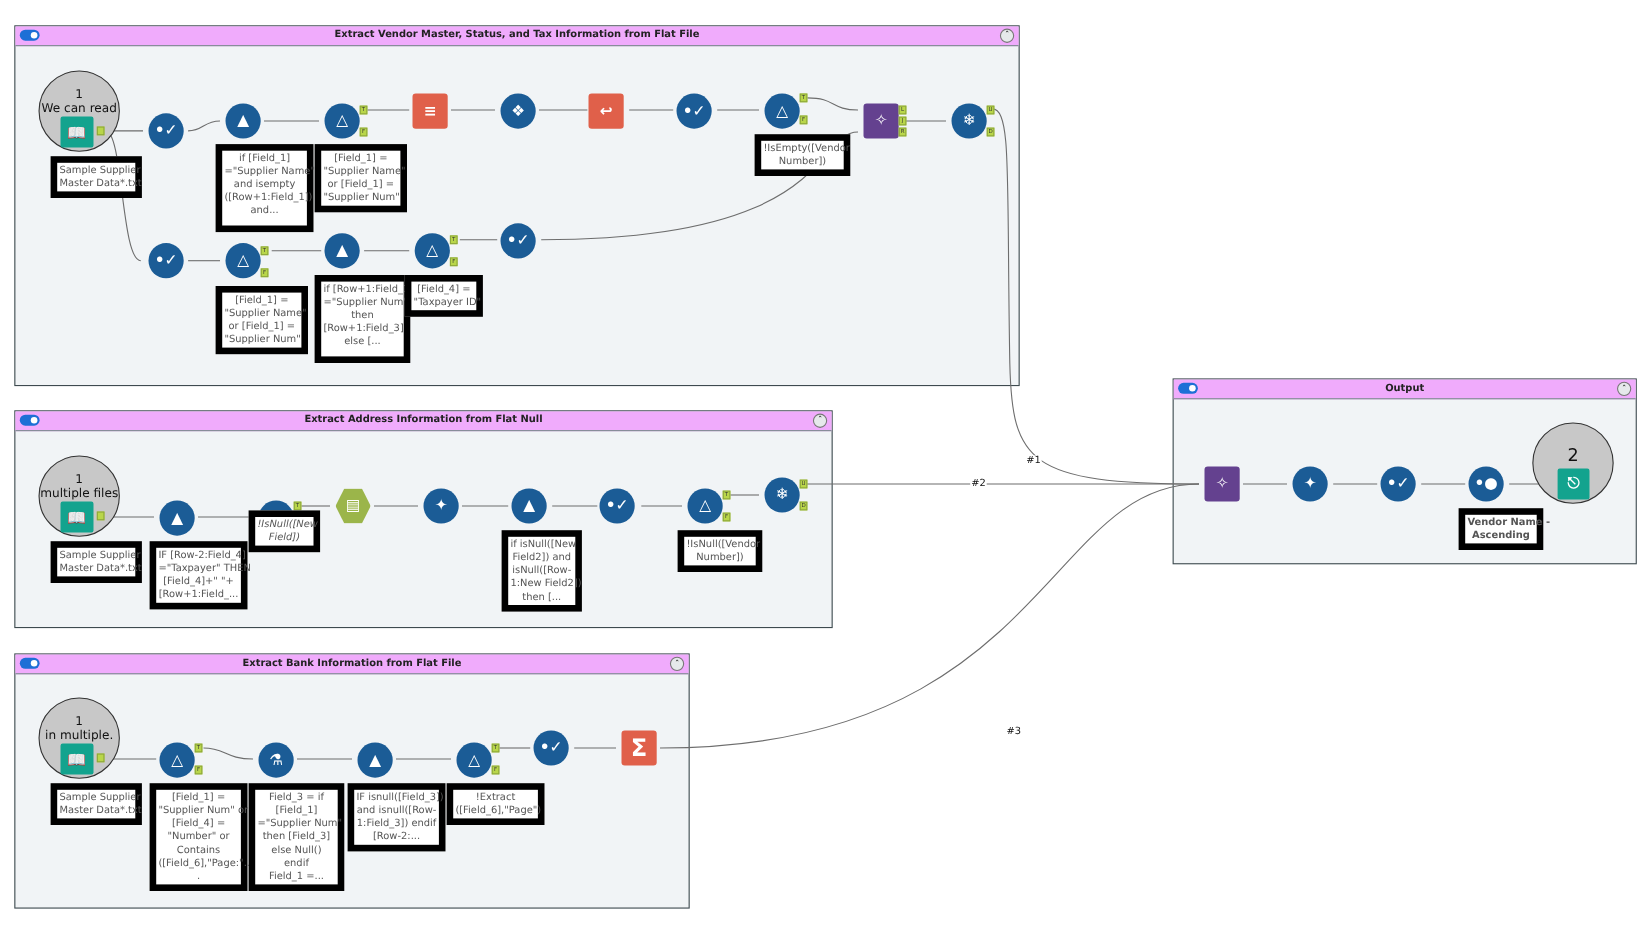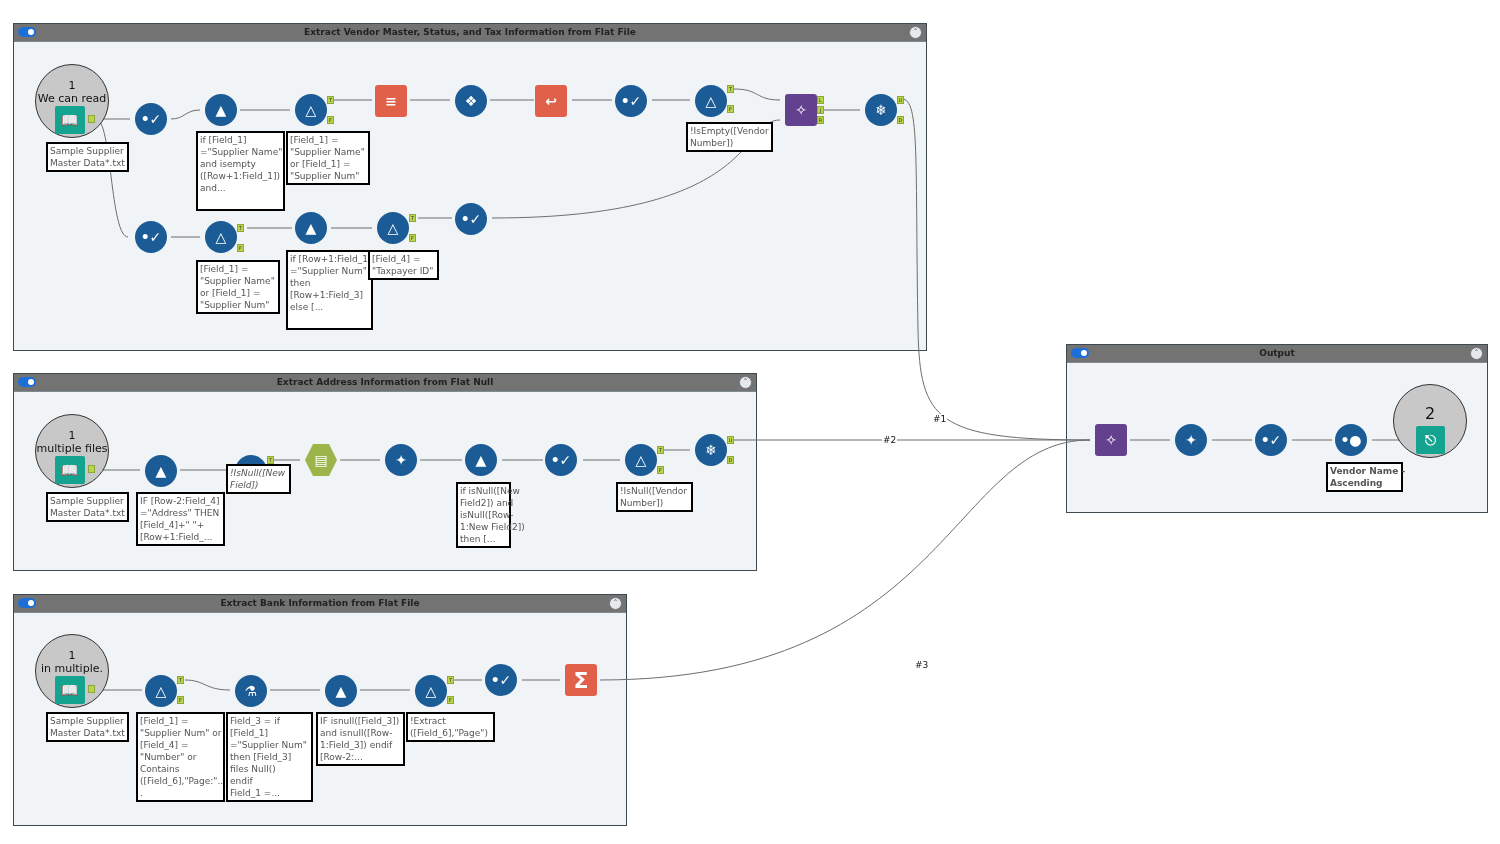--- a/index.html
+++ b/index.html
@@ -1,33 +1,33 @@
 <!DOCTYPE html>
 <html><head>
 <meta charset="utf-8">
 <style>
   html, body { margin:0; padding:0; }
   body { width:1500px; height:844px; background:#ffffff; position:relative; overflow:hidden;
          font-family:"DejaVu Sans", sans-serif; }
   .container { position:absolute; background:#f1f4f6; border:1px solid #3e4a4f; box-sizing:border-box; }
   .container-header { position:absolute; left:0; top:0; right:0; height:17px; border-bottom:1px solid #7d8a8f;
-         background:#737373; font-size:9px; font-weight:bold; color:#222; text-align:center; line-height:17px; }
+         background:#f0abfc; font-size:9px; font-weight:bold; color:#222; text-align:center; line-height:17px; }
   .toggle { position:absolute; left:4px; top:3px; width:18px; height:10px; border-radius:6px; background:#1d6fd6; }
   .toggle::after { content:""; position:absolute; right:2px; top:2px; width:6px; height:6px; border-radius:50%; background:#fff; }
   .collapse { position:absolute; right:4px; top:2px; width:11px; height:11px; border-radius:50%; border:1px solid #777;
          background:#e6e9eb; font-size:7px; line-height:11px; text-align:center; color:#333; }
   svg#wires { position:absolute; left:0; top:0; width:1500px; height:844px; pointer-events:none; }
   .tool { position:absolute; width:32px; height:32px; box-sizing:border-box; display:flex; align-items:center; justify-content:center; color:#fff; font-size:14px; font-weight:bold; }
   .tool.circle { border-radius:50%; background:#1b5c96; }
   .tool.red { background:#e0604a; border-radius:3px; }
   .tool.purple { background:#64418f; border-radius:3px; }
   .tool.green { background:#9bb54a; clip-path:polygon(25% 0,75% 0,100% 50%,75% 100%,25% 100%,0 50%); }
   .tool.teal { background:#13a38e; border-radius:2px; }
   .anchor { position:absolute; width:7px; height:8px; background:#b9d64a; border:1px solid #8da73a; box-sizing:border-box; font-size:5px; line-height:6px; text-align:center; color:#333; }
-  .note { position:absolute; background:#fff; border:2px solid #000000; font-size:9px; line-height:12px; color:#555; padding:1px 2px; box-sizing:border-box; white-space:pre; font-family:"DejaVu Sans", sans-serif; }
+  .note { position:absolute; background:#fff; border:6px solid #000000; font-size:9px; line-height:12px; color:#555; padding:1px 2px; box-sizing:border-box; white-space:pre; font-family:"DejaVu Sans", sans-serif;text-align:center; }
   .comment { position:absolute; border-radius:50%; background:#c8c8c8; border:1px solid #333; box-sizing:border-box; text-align:center; font-size:11px; color:#111; padding-top:14px; line-height:13px; }
   .wire-label { position:absolute; font-size:9px; color:#111; background:#fff; padding:0 1px; }
 </style>
 </head>
 <body>
 
 <div class="container" style="left:13px;top:23px;width:914px;height:328px;">
   <div class="container-header">
     <span class="toggle"></span>
     <span>Extract Vendor Master, Status, and Tax Information from Flat File</span>
@@ -216,40 +216,40 @@
 <div class="tool teal" style="left:55px;top:456px;width:30px;height:28px;">
     <span>📖</span>
   </div>
 <span class="anchor" style="left:88px;top:465px;"></span>
 <div class="note" style="left:46px;top:492px;width:83px;">Sample Supplier
 Master Data*.txt</div>
 <div class="tool circle" style="left:145px;top:455px;">
     <span>▲</span>
   </div>
 <div class="note" style="left:136px;top:492px;width:89px;">IF [Row-2:Field_4]
-="Address" THEN
+="Taxpayer" THEN
 [Field_4]+" "+
 [Row+1:Field_...</div>
 <div class="tool circle" style="left:235px;top:455px;">
     <span>△</span>
   </div>
 <span class="anchor" style="left:267px;top:456px;">T</span>
 <span class="anchor" style="left:267px;top:476px;">F</span>
 <div class="note" style="left:226px;top:464px;width:65px;font-style:italic;">!IsNull([New
 Field])</div>
 <div class="tool green" style="left:305px;top:444px;">
     <span>▤</span>
   </div>
 <div class="tool circle" style="left:385px;top:444px;">
     <span>✦</span>
   </div>
 <div class="tool circle" style="left:465px;top:444px;">
     <span>▲</span>
   </div>
-<div class="note" style="left:456px;top:482px;width:55px;">if isNull([New
+<div class="note" style="left:456px;top:482px;width:73px;">if isNull([New
 Field2]) and
 isNull([Row-
 1:New Field2])
 then [...</div>
 <div class="tool circle" style="left:545px;top:444px;">
     <span>•✓</span>
   </div>
 <div class="tool circle" style="left:625px;top:444px;">
     <span>△</span>
   </div>
@@ -281,21 +281,21 @@
 Contains
 ([Field_6],"Page:"..
 .</div>
 <div class="tool circle" style="left:235px;top:675px;">
     <span>⚗</span>
   </div>
 <div class="note" style="left:226px;top:712px;width:87px;">Field_3 = if
 [Field_1]
 ="Supplier Num"
 then [Field_3]
-files Null()
+else Null()
 endif
 Field_1 =...</div>
 <div class="tool circle" style="left:325px;top:675px;">
     <span>▲</span>
   </div>
 <div class="note" style="left:316px;top:712px;width:89px;">IF isnull([Field_3])
 and isnull([Row-
 1:Field_3]) endif
 [Row-2:...</div>
 <div class="tool circle" style="left:415px;top:675px;">

